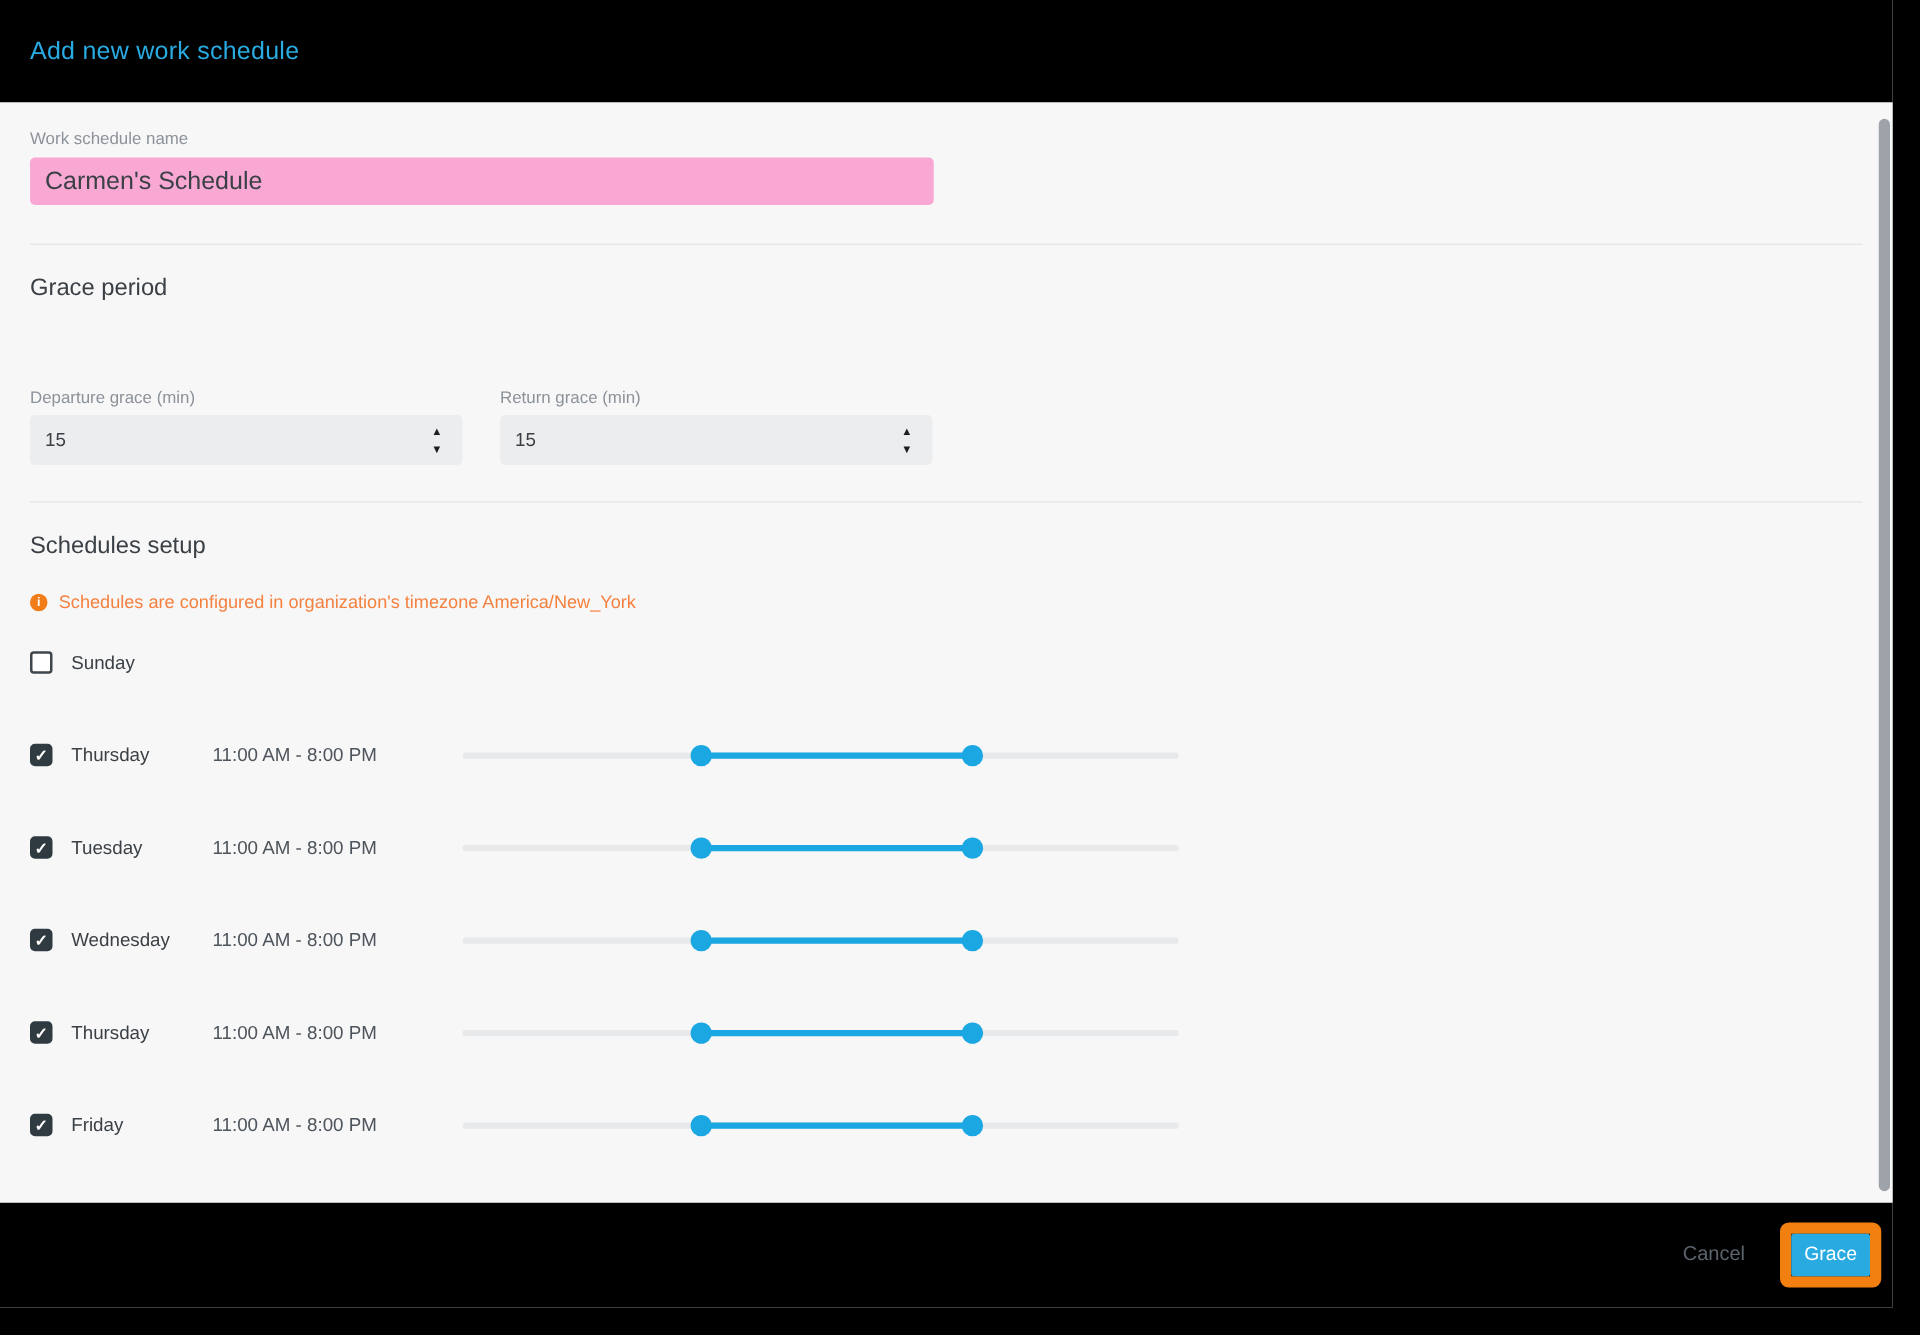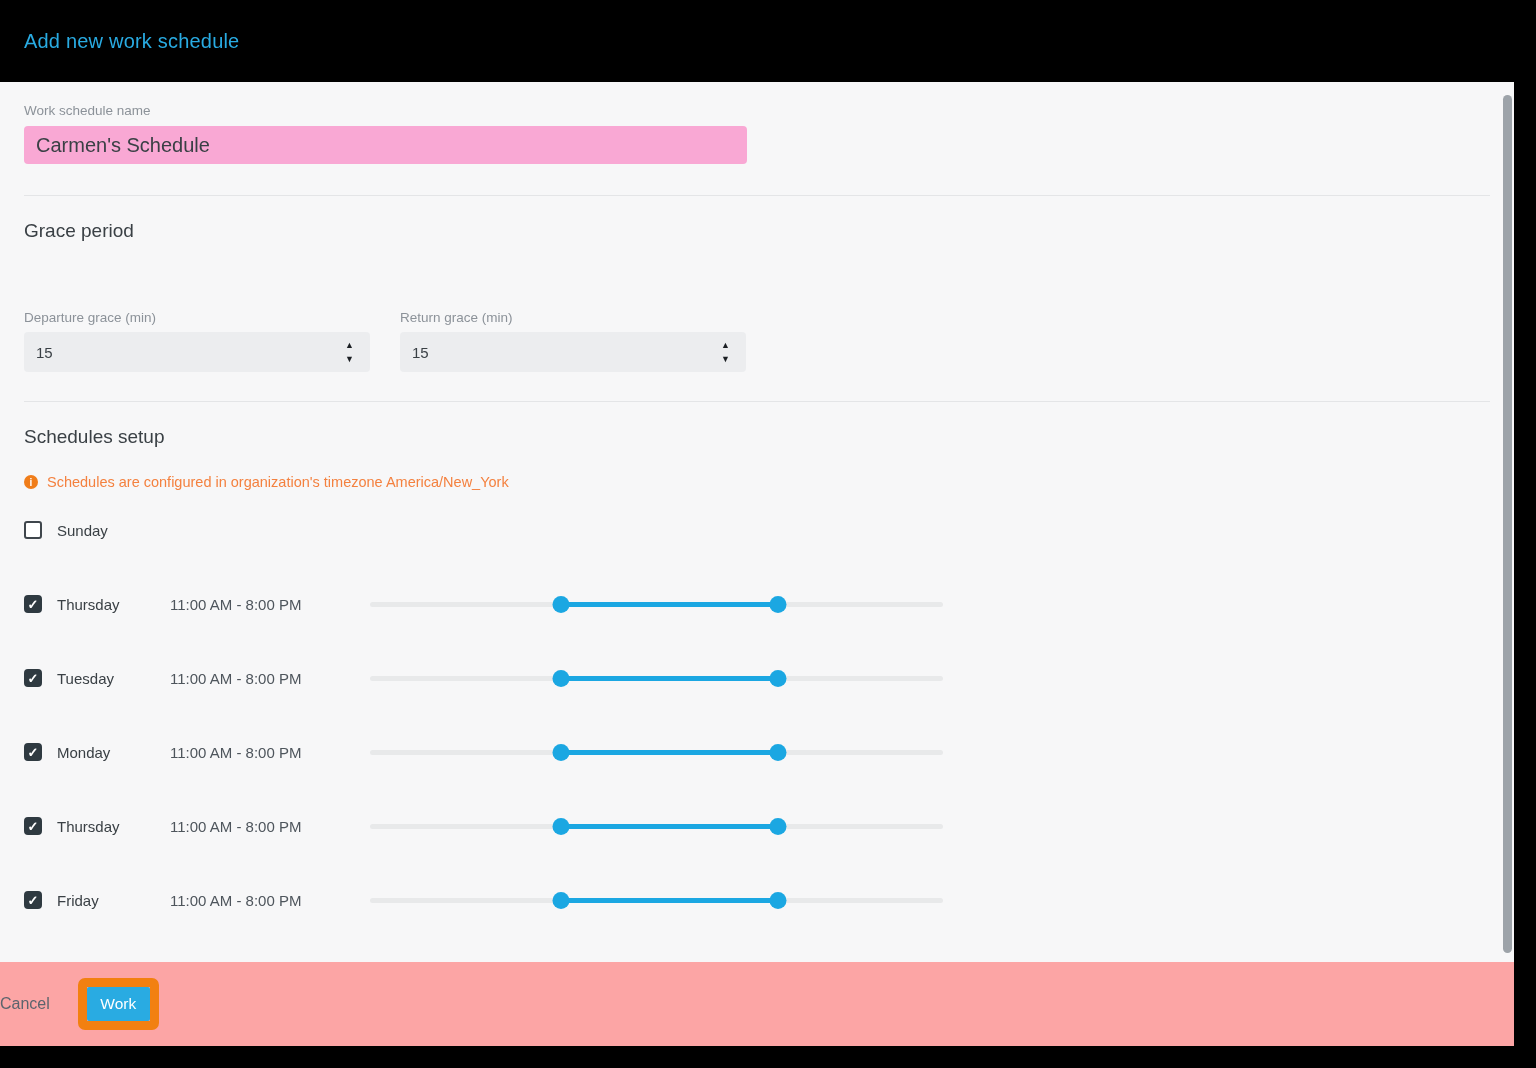--- a/index.html
+++ b/index.html
@@ -234,24 +234,24 @@
     margin-top: -8.5px;
     border-radius: 50%;
     background: #1BA7E2;
     transform: translateX(-50%);
     cursor: pointer;
   }
 
   
   .dialog-footer {
     height: 84px;
-    background: #fca5a5;
-    display: flex;
-    align-items: center;
-    justify-content: flex-start;
+    background: #000000;
+    display: flex;
+    align-items: center;
+    justify-content: flex-end;
     padding-right: 9px;
   }
   .cancel-btn {
     background: none;
     border: none;
     font-family: "Liberation Sans", sans-serif;
     font-size: 16px;
     color: #5C646D;
     margin-right: 28px;
     cursor: pointer;
@@ -368,21 +368,21 @@
             <div class="range" style="left: 33.3%; width: 37.9%;"></div>
             <div class="handle" style="left: 33.3%;"></div>
             <div class="handle" style="left: 71.2%;"></div>
           </div>
         </div>
 
         <div class="day-row">
           <span class="checkbox checked">
               <span class="check">✓</span>
             </span>
-          <span class="day-label">Monday</span>
+          <span class="day-label">Wednesday</span>
           <span class="day-time">11:00 AM - 8:00 PM</span>
           <div class="slider">
             <div class="track"></div>
             <div class="range" style="left: 33.3%; width: 37.9%;"></div>
             <div class="handle" style="left: 33.3%;"></div>
             <div class="handle" style="left: 71.2%;"></div>
           </div>
         </div>
 
         <div class="day-row">
@@ -417,20 +417,20 @@
           <span class="checkbox"></span>
           <span class="day-label">Tuesday</span>
         </div>
 
       </div>
     </div>
 
     <div class="dialog-footer">
       <button class="cancel-btn">Cancel</button>
       <div class="save-ring">
-        <button class="save-btn">Work</button>
+        <button class="save-btn">Grace</button>
       </div>
     </div>
 
   </div>
 
   <div class="scroll-thumb"></div>
 </div>
 
 </body></html>

